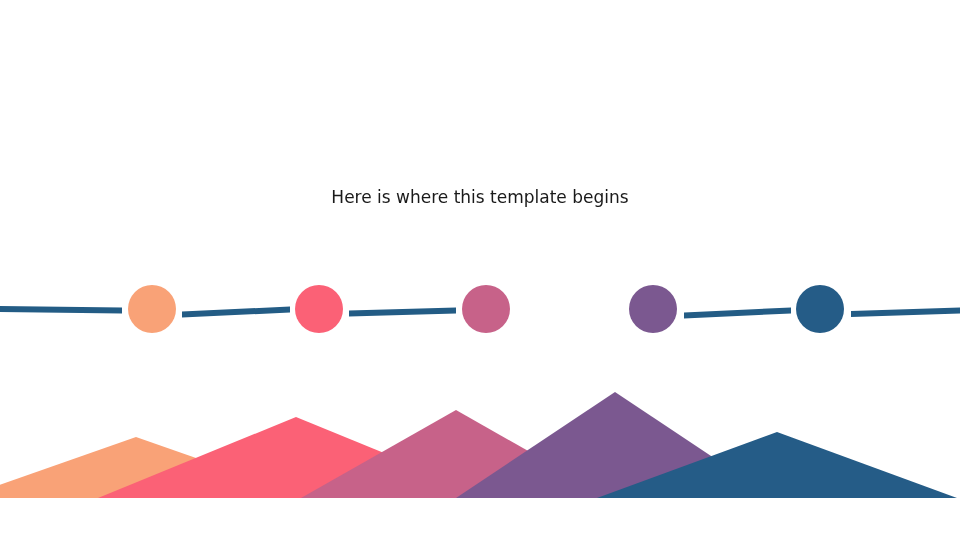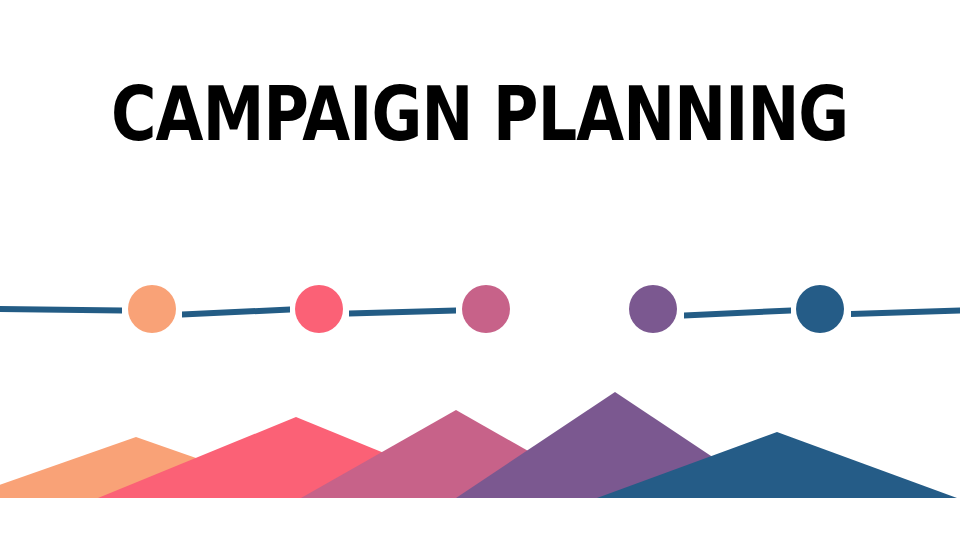--- a/index.html
+++ b/index.html
@@ -85,24 +85,24 @@
   }
   #mountains svg {
     display: block;
   }
 </style>
 </head>
 <body style="background: rgb(255, 255, 255);">
 
 <div id="slide" style="background: rgb(255, 255, 255);">
 
-  <div id="title-wrap">
-    <h1 id="slide-title" style="color: rgb(0, 0, 0);">CAMPAIGN PLANNING</h1>
+
+  <div id="subtitle-wrap">
+    <p id="slide-subtitle" style="color: rgb(26, 26, 26);">Here is where this template begins</p>
   </div>
-
 
   <div id="timeline">
     <svg width="960" height="80" viewBox="0 0 960 80" xmlns="http://www.w3.org/2000/svg">
       <g id="timeline-connectors">
           <polygon points="0,36 122,37.5 122,43.5 0,42" fill="#235C85"></polygon>
           <polygon points="182,41.5 290,36.5 290,42.5 182,47.5" fill="#235C85"></polygon>
           <polygon points="349,40.5 456,37.5 456,43.5 349,46.5" fill="#235C85"></polygon>
           <polygon points="684,42.5 791,37.5 791,43.5 684,48.5" fill="#235C85"></polygon>
           <polygon points="851,41 960,37.5 960,43.5 851,47" fill="#235C85"></polygon>
         </g>

